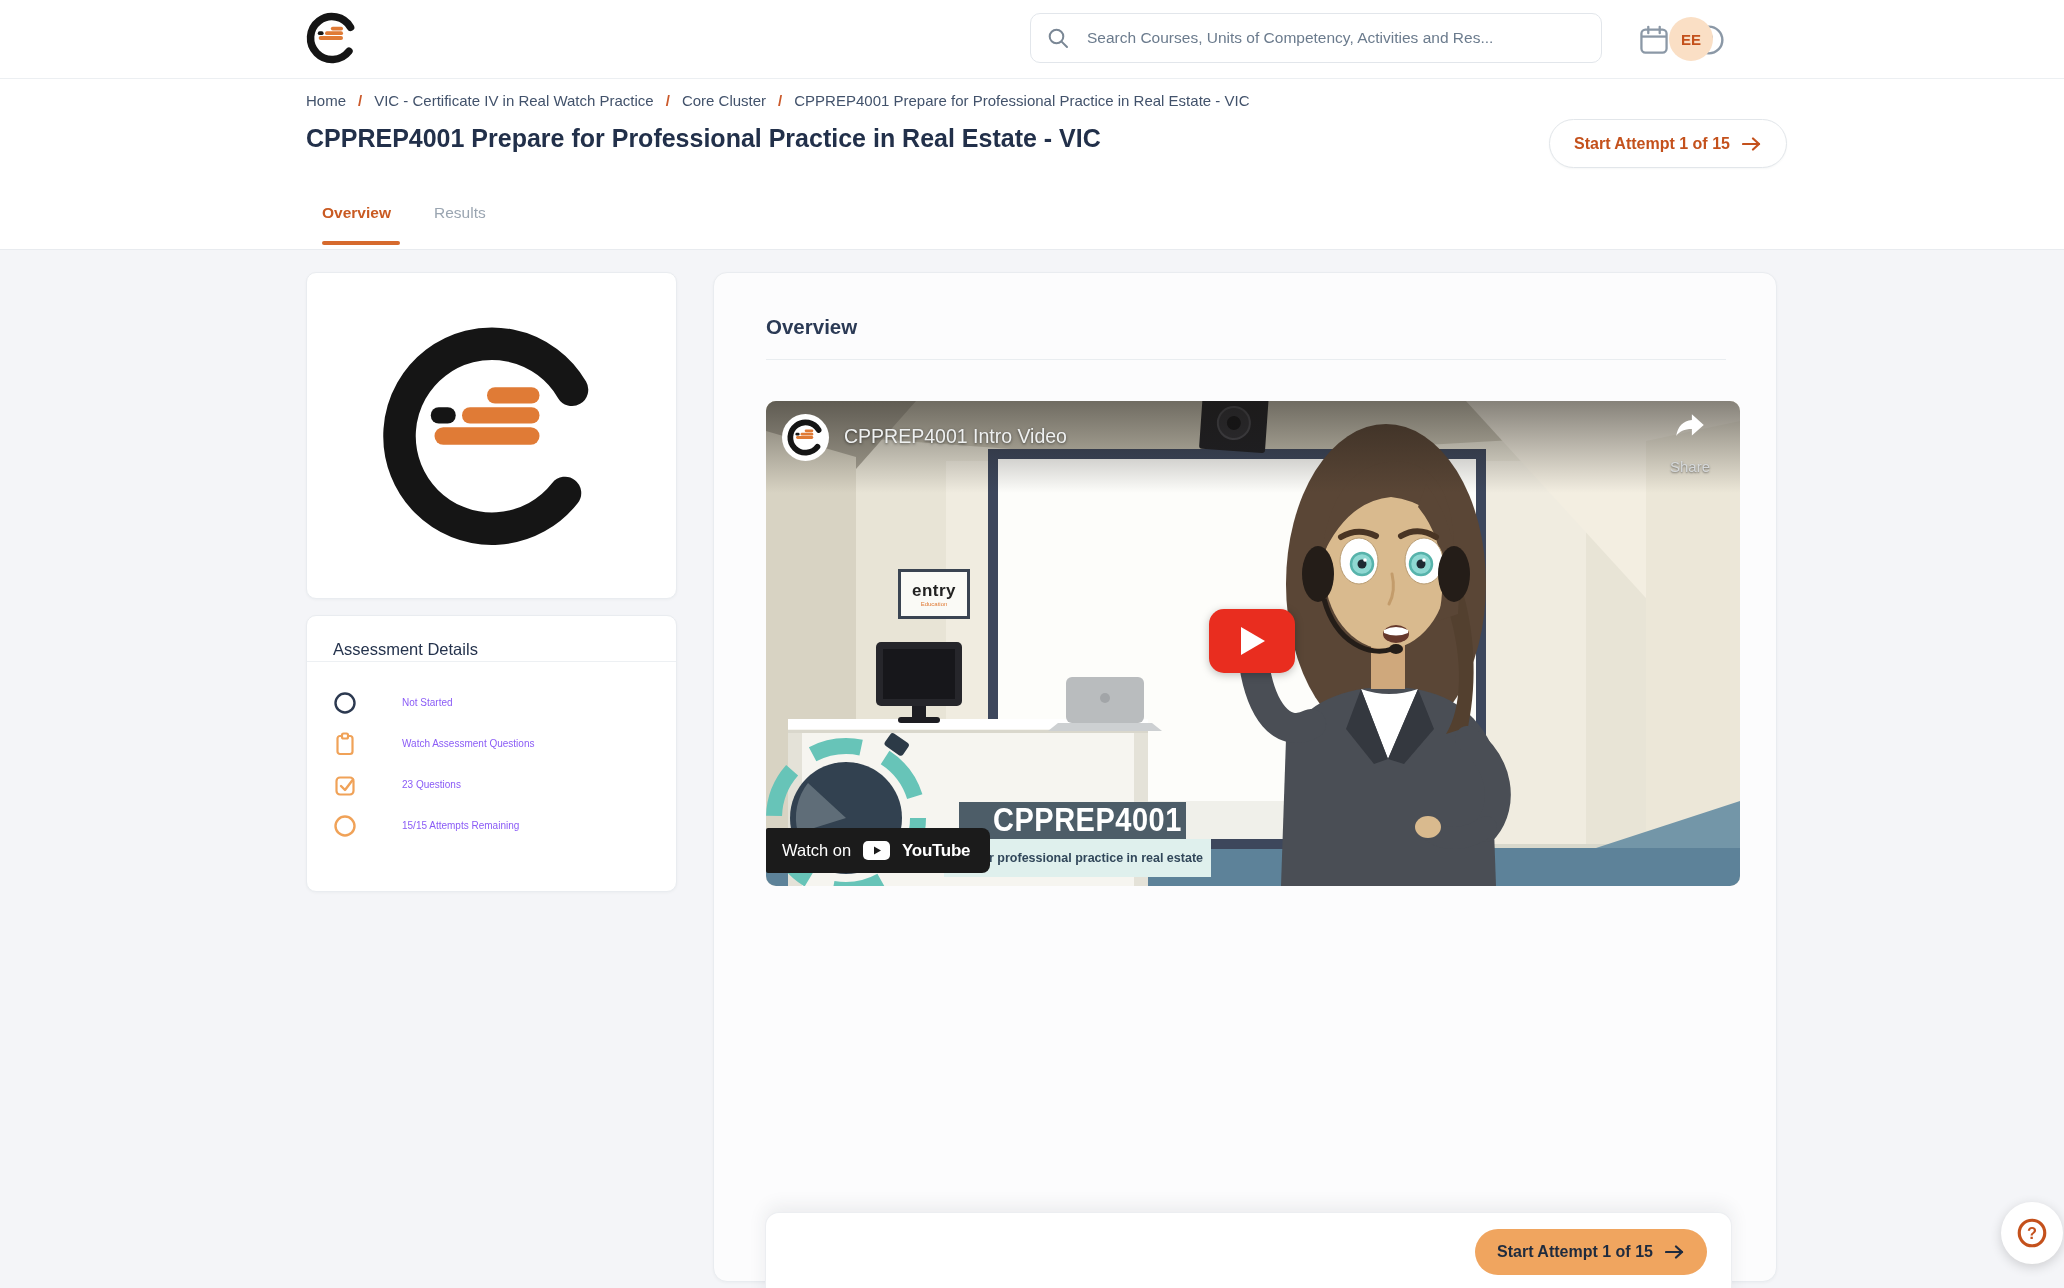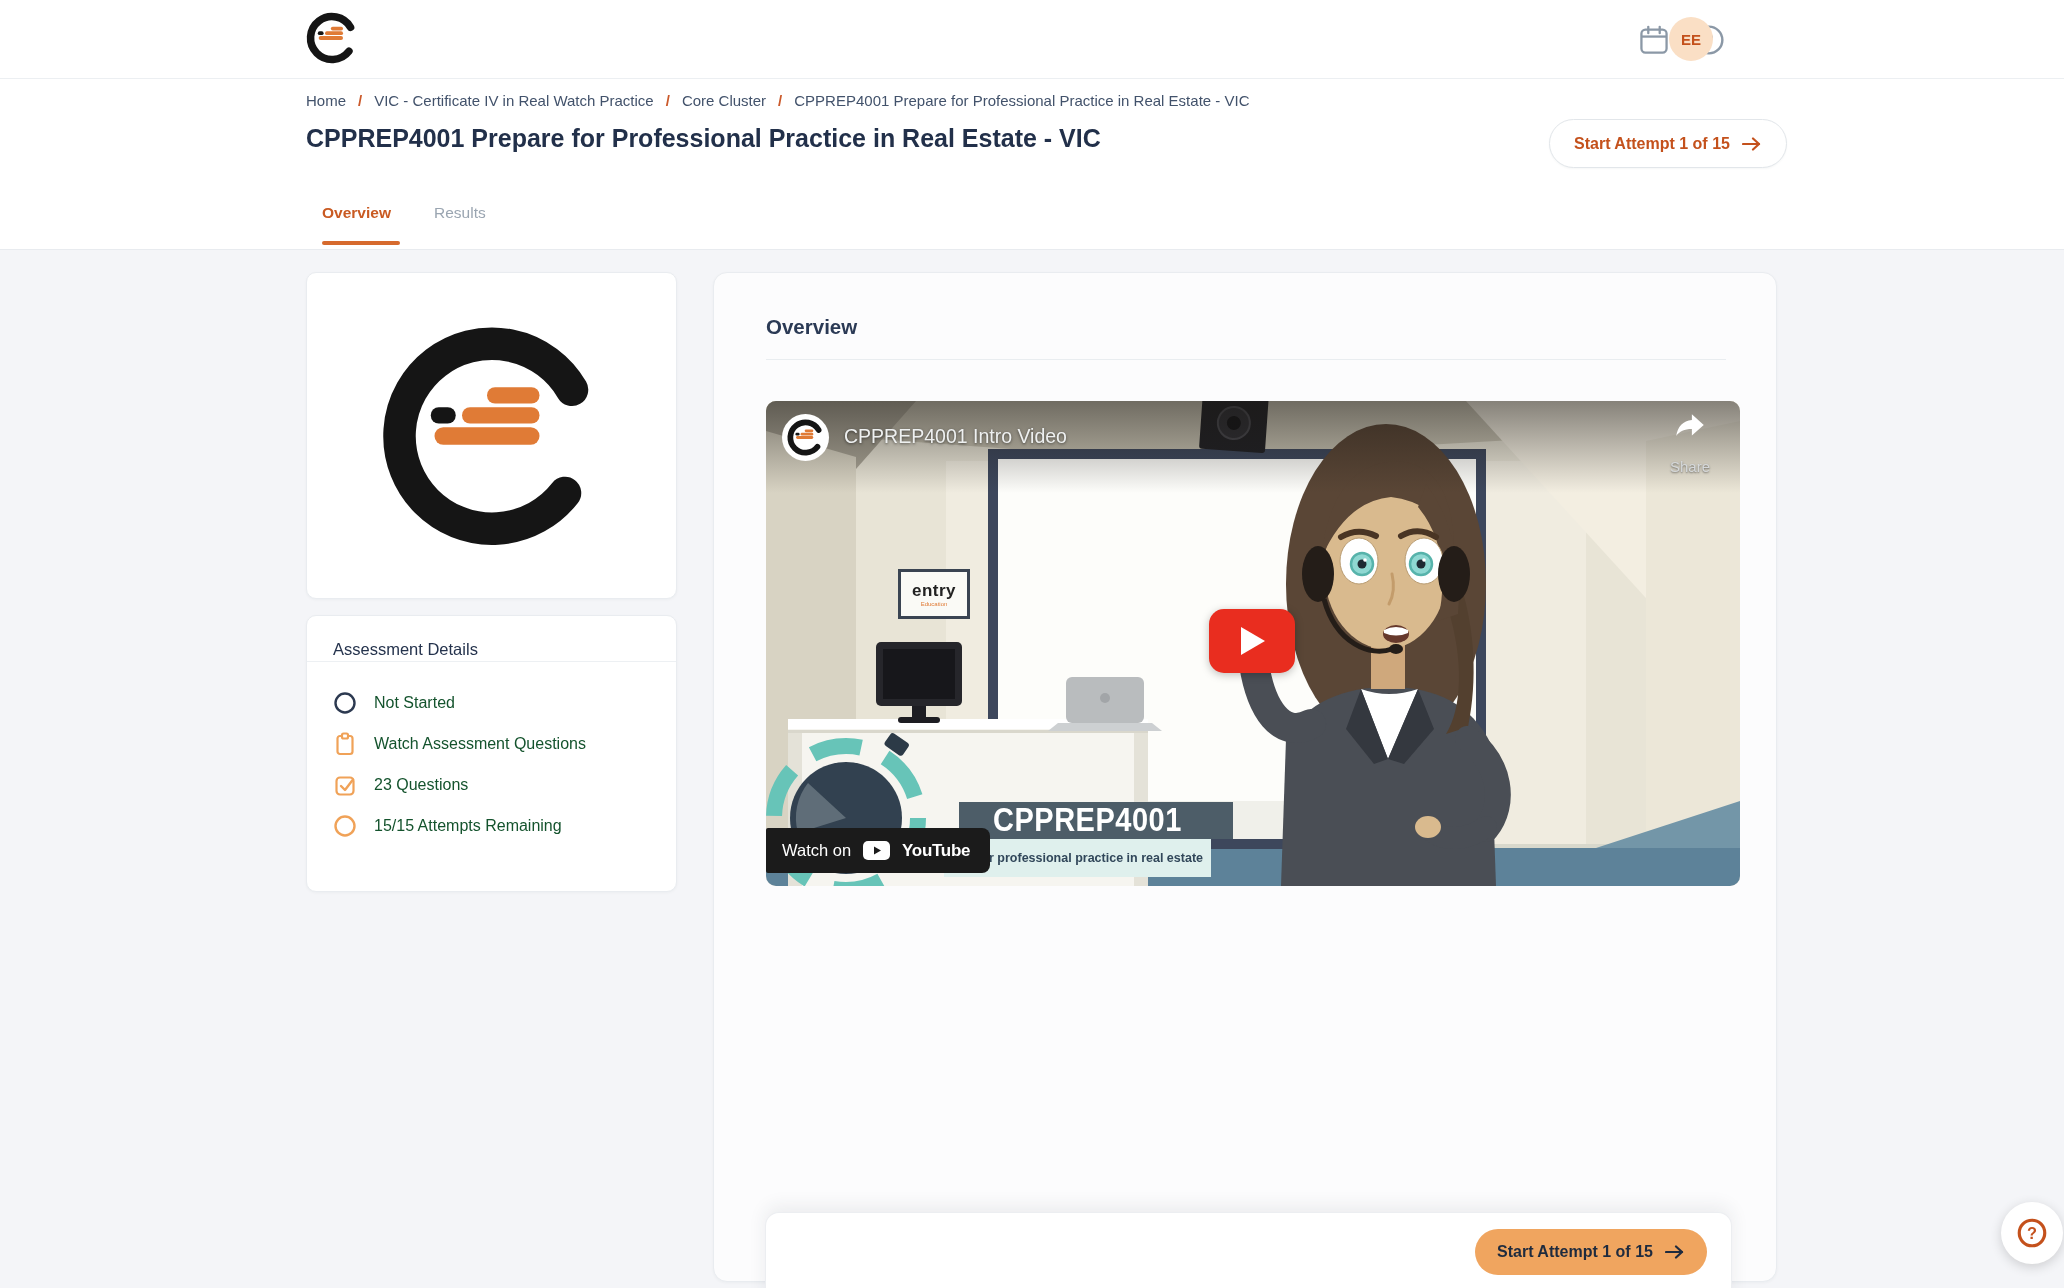--- a/index.html
+++ b/index.html
@@ -33,38 +33,38 @@
 
   
   .content-bg{position:absolute;left:0;top:250px;width:2064px;height:1038px;background:#f4f5f8;z-index:1;}
   .card{position:absolute;background:#fff;border:1px solid #e9ecf0;border-radius:10px;box-shadow:0 1px 3px rgba(30,40,60,.04);z-index:5;box-sizing:border-box;}
   .logo-card{left:306px;top:272px;width:371px;height:327px;display:flex;align-items:center;justify-content:center;}
   .details-card{left:306px;top:615px;width:371px;height:277px;}
   .details-header{padding:24px 26px 0 26px;height:45px;font-size:16.5px;font-weight:normal;color:#25334d;box-sizing:border-box;}
   .details-divider{height:1px;background:#edf0f3;margin:0;}
   .details-list{padding:20px 0 0 26px;}
   .detail-row{display:flex;align-items:center;gap:17px;height:41px;}
-  .detail-row .lbl{font-size:16px;color:#14532d;}
+  .detail-row .lbl{font-size:10px;color:#8b5cf6;margin-left:28px;}
 
   .main-card{left:713px;top:272px;width:1064px;height:1010px;border-radius:14px;background:#fcfcfd;}
   .section-heading{position:absolute;left:52px;top:42px;font-size:20.5px;font-weight:600;color:#2b3a55;}
   .section-divider{position:absolute;left:52px;top:86px;width:960px;height:1px;background:#e9edf0;}
 
   
   .video{position:absolute;left:52px;top:128px;width:974px;height:485px;border-radius:10px;overflow:hidden;background:#e8e4d6;z-index:6;}
   .video .scene{position:absolute;left:0;top:0;}
   .vid-grad{position:absolute;left:0;top:0;width:974px;height:92px;background:linear-gradient(rgba(25,22,18,.5),rgba(25,22,18,0));z-index:3;}
   .vid-avatar{position:absolute;left:16px;top:13px;width:47px;height:47px;border-radius:50%;background:#fff;display:flex;align-items:center;justify-content:center;z-index:4;cursor:pointer;}
   .vid-title{position:absolute;left:78px;top:24px;font-size:19.5px;color:#eef0f0;text-shadow:0 1px 3px rgba(0,0,0,.55);z-index:4;cursor:pointer;}
   .vid-share{position:absolute;right:20px;top:12px;width:60px;text-align:center;z-index:4;cursor:pointer;}
   .vid-share .share-lbl{margin-top:16px;font-size:15px;color:#d5d8da;text-shadow:0 1px 2px rgba(0,0,0,.5);}
   .sign{position:absolute;left:132px;top:168px;width:72px;height:50px;background:#fafaf6;border:3px solid #3a4452;box-sizing:border-box;z-index:2;display:flex;flex-direction:column;align-items:center;justify-content:center;line-height:1;}
   .sign .t1{font-size:17px;font-weight:bold;color:#222;letter-spacing:.5px;}
   .sign .t2{font-size:6px;color:#e07b36;margin-top:2px;}
-  .banner-main{position:absolute;left:193px;top:401px;width:274px;height:37px;background:#4d5d68;z-index:7;display:flex;align-items:center;padding-left:34px;box-sizing:border-box;}
+  .banner-main{position:absolute;left:193px;top:401px;width:227px;height:37px;background:#4d5d68;z-index:7;display:flex;align-items:center;padding-left:34px;box-sizing:border-box;}
   .banner-main span{color:#fff;font-weight:bold;font-size:29px;letter-spacing:.5px;transform:scaleY(1.12);}
   .banner-sub{position:absolute;left:178px;top:438px;width:267px;height:38px;background:#dff0ed;z-index:7;display:flex;align-items:center;justify-content:flex-end;padding:0 8px 0 34px;box-sizing:border-box;}
   .banner-sub span{color:#31475a;font-size:12.5px;font-weight:bold;white-space:nowrap;}
   .stopwatch{position:absolute;left:-8px;top:322px;z-index:8;}
   .watch-pill{position:absolute;left:0;top:427px;height:45px;background:#1b1b1b;border-radius:2px 8px 8px 2px;display:flex;align-items:center;gap:12px;padding:0 20px 0 16px;z-index:9;cursor:pointer;}
   .watch-pill .w1{color:#fff;font-size:16.5px;}
   .watch-pill .w2{color:#fff;font-size:17px;font-weight:bold;letter-spacing:-.3px;}
   .play-btn{position:absolute;left:443px;top:208px;width:86px;height:64px;background:#e92d1f;border-radius:15px;display:flex;align-items:center;justify-content:center;z-index:10;cursor:pointer;box-shadow:0 2px 8px rgba(0,0,0,.25);}
 
   
@@ -83,20 +83,27 @@
     <div class="logo">
       <svg viewBox="0 0 100 100" width="58" height="58">
         <path d="M82 31.5 A37 37 0 1 0 79.2 72.8" fill="none" stroke="#151515" stroke-width="13" stroke-linecap="round"></path>
         <rect x="25.5" y="38.5" width="10" height="6.5" rx="3.2" fill="#151515"></rect>
         <rect x="38" y="38.5" width="31" height="6.5" rx="3.2" fill="#e07b36"></rect>
         <rect x="48" y="30.5" width="21" height="6.5" rx="3.2" fill="#e07b36"></rect>
         <rect x="27" y="46.5" width="42" height="7" rx="3.5" fill="#e07b36"></rect>
       </svg>
     </div>
 
+    <div class="search-box">
+      <svg width="22" height="22" viewBox="0 0 22 22">
+        <circle cx="9.5" cy="9.5" r="6.8" fill="none" stroke="#7a8795" stroke-width="2"></circle>
+        <line x1="14.6" y1="14.6" x2="20" y2="20" stroke="#7a8795" stroke-width="2" stroke-linecap="round"></line>
+      </svg>
+      <input type="text" value="" placeholder="Search Courses, Units of Competency, Activities and Res..." style="">
+    </div>
 
     <div class="hdr-icon" style="left:1638px;top:24px;">
       <svg width="32" height="32" viewBox="0 0 28 28">
         <rect x="3" y="5" width="22" height="20" rx="3.5" fill="none" stroke="#8b98a6" stroke-width="2"></rect>
         <line x1="9" y1="2.5" x2="9" y2="8" stroke="#8b98a6" stroke-width="2" stroke-linecap="round"></line>
         <line x1="19" y1="2.5" x2="19" y2="8" stroke="#8b98a6" stroke-width="2" stroke-linecap="round"></line>
         <line x1="3" y1="11" x2="25" y2="11" stroke="#8b98a6" stroke-width="2"></line>
       </svg>
     </div>
 

